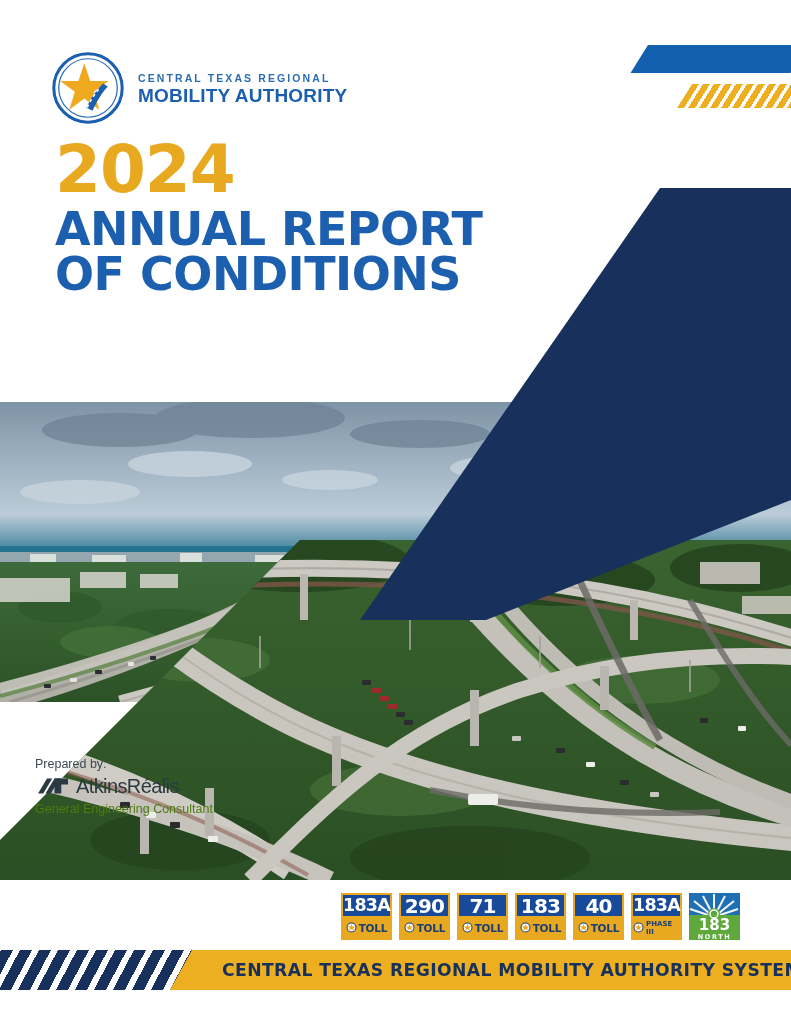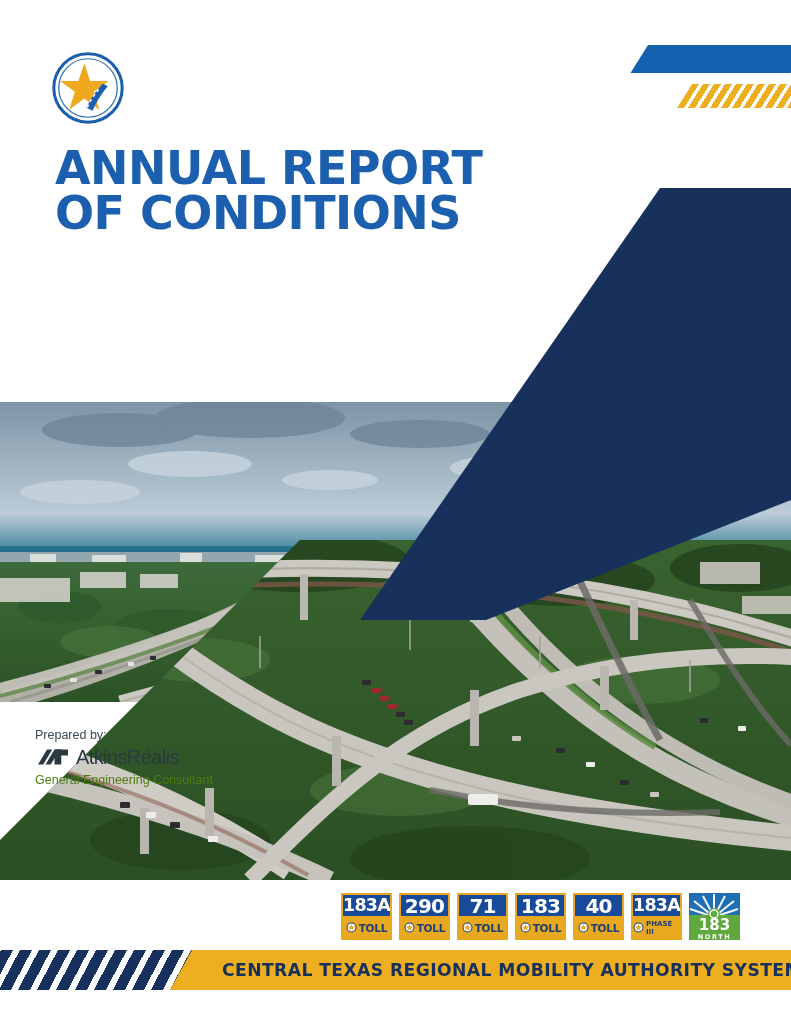--- a/index.html
+++ b/index.html
@@ -100,21 +100,21 @@
     top:540px; left:0;
     width:791px; height:340px;
     overflow:hidden;
     z-index:2;
   }
   .photo-svg{ display:block; width:100%; height:100%; }
 
   
   .prepared{
     position:absolute;
-    top:728px; left:35px;
+    top:757px; left:35px;
     z-index:8;
   }
   .prepared-label{
     font-size:12.5px; color:#3B4A53; margin-bottom:3px;
   }
   .atkins-row{ display:flex; align-items:center; gap:5px; }
   .atkins-mark{ width:36px; height:24px; }
   .atkins-name{
     font-size:20px; font-weight:400; color:#2B3A42; letter-spacing:-0.6px;
   }
@@ -213,23 +213,28 @@
   <div class="topright-stripes"></div>
 
   <div class="logo-wrap">
     <svg class="logo-mark" viewBox="0 0 100 100">
       <circle cx="50" cy="50" r="45" fill="#ffffff" stroke="#1B5FAE" stroke-width="4"></circle>
       <circle cx="50" cy="50" r="38.5" fill="#ffffff" stroke="#2A6DB5" stroke-width="1.6"></circle>
       <path d="M44 14 L53 41 L81 41 L58.5 57.5 L67 85 L44 68 L21 85 L29.5 57.5 L7 41 L35 41 Z" fill="#EFA91F" transform="translate(3,2) scale(0.86) translate(5,4)"></path>
       <path d="M70 44 C62 52 54 62 48 76 L56 80 C62 66 69 56 76 48 Z" fill="#1B5FAE"></path>
       <path d="M64 52 C58 59 52 68 48 78" stroke="#ffffff" stroke-width="2" fill="none" stroke-dasharray="4 4"></path>
     </svg>
+    <div class="logo-text">
+      <div class="logo-line1">CENTRAL TEXAS REGIONAL</div>
+      <div class="logo-line2">MOBILITY AUTHORITY</div>
+    </div>
   </div>
 
   <div class="title-block">
+    <div class="title-year">2024</div>
     <div class="title-main">
       <span>ANNUAL REPORT</span>
       <span class="l2">OF CONDITIONS</span>
     </div>
   </div>
 
   <div class="photo-top">
     <svg class="photo-svg" viewBox="0 0 791 300" preserveAspectRatio="none">
       <defs>
         <linearGradient id="skyG" x1="0" y1="0" x2="0" y2="1">

